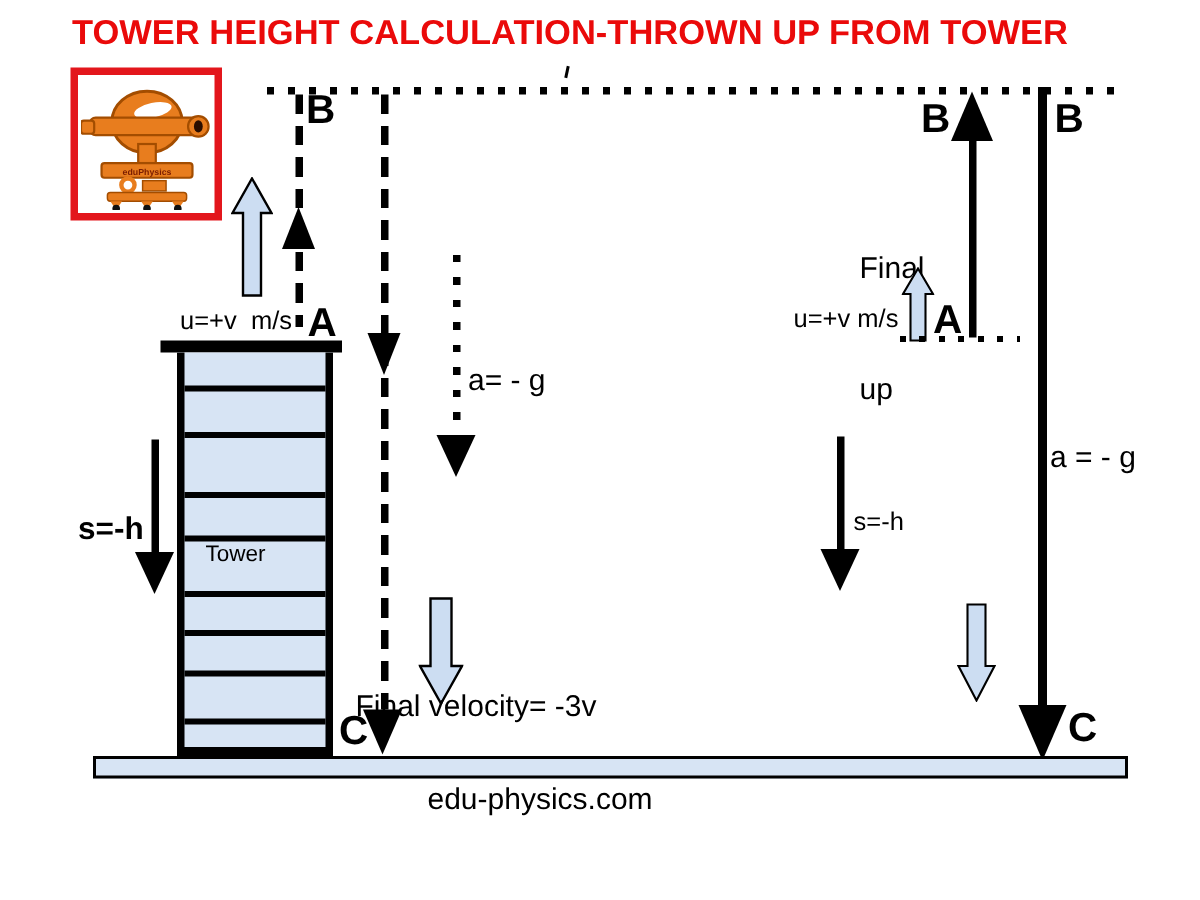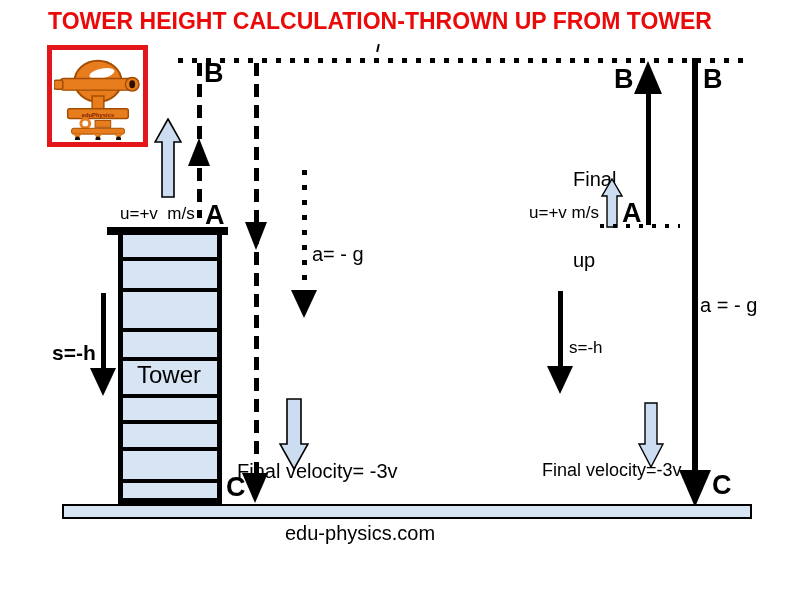--- a/index.html
+++ b/index.html
@@ -51,21 +51,21 @@
 
   
   .lbl  { font-size:17px; white-space:pre; }
   .big  { font-size:27px; font-weight:bold; white-space:pre; }
   .b-left  { left:204px; top:58px; }
   .a-left  { left:205px; top:200px; }
   .c-left  { left:226px; top:472px; }
   .u-left  { left:120px; top:204px; }
   .acc-left{ left:312px; top:243px; font-size:20px; }
   .s-left  { left:52px;  top:341px; font-size:21px; font-weight:bold; }
-  .tower-lbl { left:137px; top:361px; font-size:24px; }
+  .tower-lbl { left:137px; top:361px; font-size:15px; }
   .fv-left { left:237px; top:460px; font-size:20px; }
   .footer  { left:285px; top:522px; font-size:20px; }
 
   .thrown-lbl { left:573px; top:112px; font-size:20px; line-height:27px; }
   .b-r1   { left:614px; top:64px; }
   .b-r2   { left:703px; top:64px; }
   .a-right{ left:622px; top:198px; }
   .u-right{ left:529px; top:203px; }
   .acc-right{ left:700px; top:294px; font-size:20px; }
   .s-right{ left:569px; top:338px; }
@@ -185,20 +185,19 @@
   <div class="abs big a-right">A</div>
   <div class="abs dot-h dot-h-mid"></div>
 
   <div class="abs solid-v sh-right"></div>
   <div class="abs tri tri-down-shr"></div>
   <div class="abs lbl s-right">s=-h</div>
 
   <svg class="block-arrow" style="left:638px; top:402px;" width="26" height="66">
     <polygon points="7,1 19,1 19,42 25,42 13,65 1,42 7,42" fill="#ccddf2" stroke="#000" stroke-width="1.4"></polygon>
   </svg>
-  <div class="abs lbl fv-right">Final velocity=-3v</div>
   <div class="abs big c-right">C</div>
 
   <div class="abs ground"></div>
 
   <div class="abs lbl footer">edu-physics.com</div>
 
 </div>
 
 </body></html>

